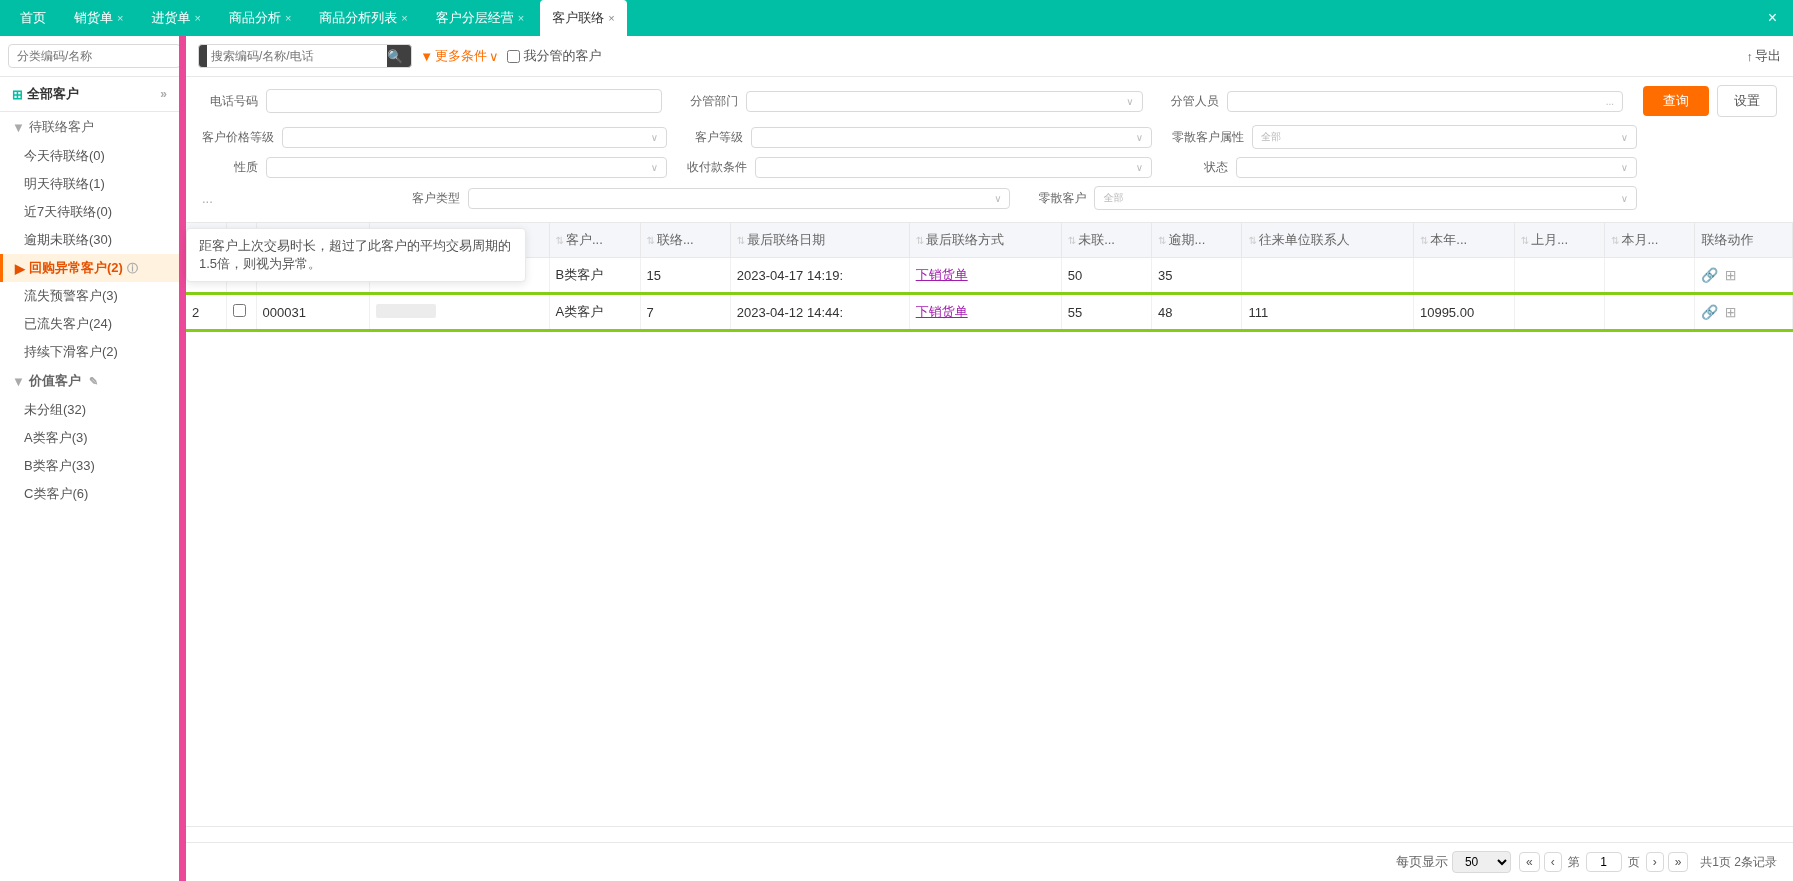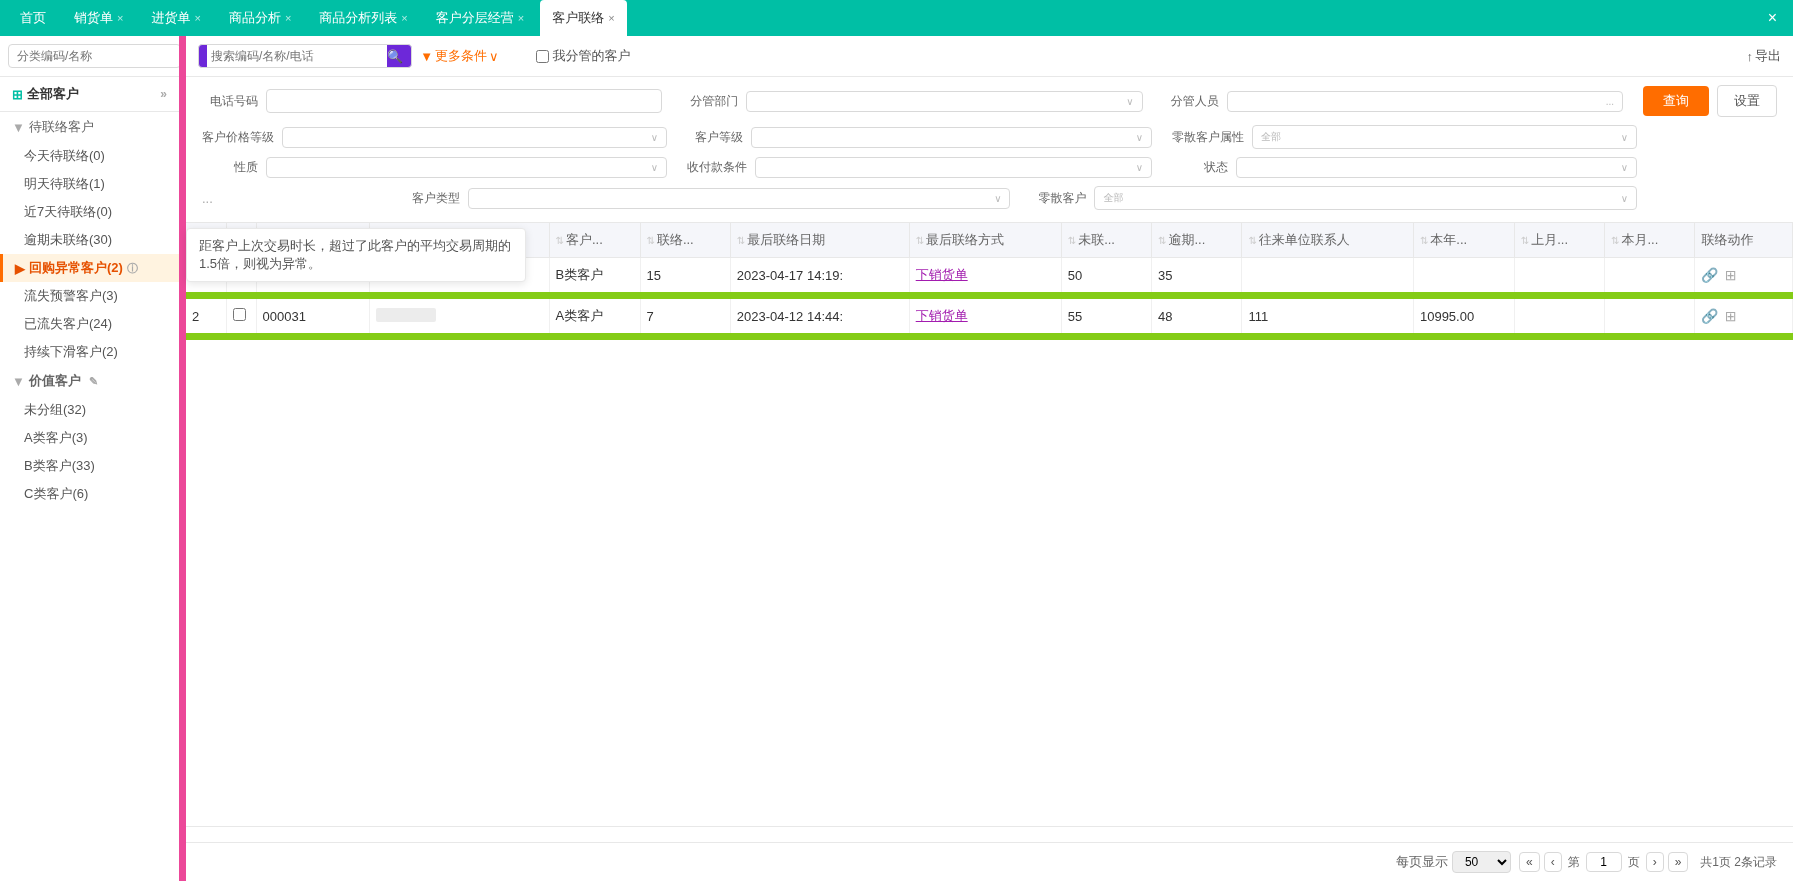--- a/index.html
+++ b/index.html
@@ -71,25 +71,25 @@
       flex: 1; display: flex; flex-direction: column; overflow: hidden; background: #f5f6fa;
     }
 
     
     .filter-bar {
       background: white; padding: 8px 12px; border-bottom: 1px solid #e8e8e8;
       display: flex; align-items: center; gap: 8px; flex-wrap: wrap;
     }
     .filter-search {
       display: flex; align-items: center; border: 1px solid #d9d9d9; border-radius: 4px;
-      padding: 0 8px; background: #6d28d9;
+      padding: 0 8px; background: #404040;
     }
     .filter-search input { border: none; outline: none; padding: 4px; font-size: 12px; width: 180px; }
     .filter-more { color: #ff6d00; cursor: pointer; display: flex; align-items: center; gap: 2px; font-size: 12px; }
-    .filter-my-customer { display: flex; align-items: center; gap: 4px; font-size: 12px; color: #555; cursor: pointer; margin-left: 29px; }
+    .filter-my-customer { display: flex; align-items: center; gap: 4px; font-size: 12px; color: #555; cursor: pointer; }
     .filter-my-customer input[type=checkbox] { cursor: pointer; }
     .export-btn { margin-left: auto; color: #555; cursor: pointer; font-size: 12px; display: flex; align-items: center; gap: 2px; }
 
     
     .adv-filter {
       background: white; padding: 8px 16px 4px; border-bottom: 1px solid #e8e8e8;
     }
     .adv-filter-row { display: flex; align-items: center; margin-bottom: 8px; gap: 20px; }
     .adv-filter-field {
       display: flex; align-items: center; flex: 1; gap: 8px;
@@ -121,21 +121,21 @@
     table {
       width: 100%; border-collapse: collapse; font-size: 12px;
     }
     thead tr { background: #f5f6fa; border-bottom: 1px solid #e8e8e8; }
     thead th {
       padding: 8px 6px; text-align: left; color: #666; font-weight: normal;
       border-right: 1px solid #e8e8e8; white-space: nowrap; position: sticky; top: 0; background: #f5f6fa;
     }
     thead th .th-inner { display: flex; align-items: center; gap: 2px; }
     thead th .sort-icon { color: #ccc; font-size: 10px; cursor: pointer; }
-    tbody tr { border-bottom: 7px solid #84cc16; }
+    tbody tr { border-bottom: 3px solid #84cc16; }
     tbody td { padding: 8px 6px; color: #333; border-right: 1px solid #f0f0f0; white-space: nowrap; }
     .td-link { color: #a21caf; text-decoration: underline; cursor: pointer; }
     .action-icons { display: flex; gap: 6px; align-items: center; }
     .action-icon { color: #aaa; cursor: pointer; font-size: 14px; }
 
     
     .bottom-bar {
       background: white; border-top: 1px solid #e8e8e8;
       padding: 8px 16px; display: flex; align-items: center; justify-content: flex-end; gap: 8px;
     }

